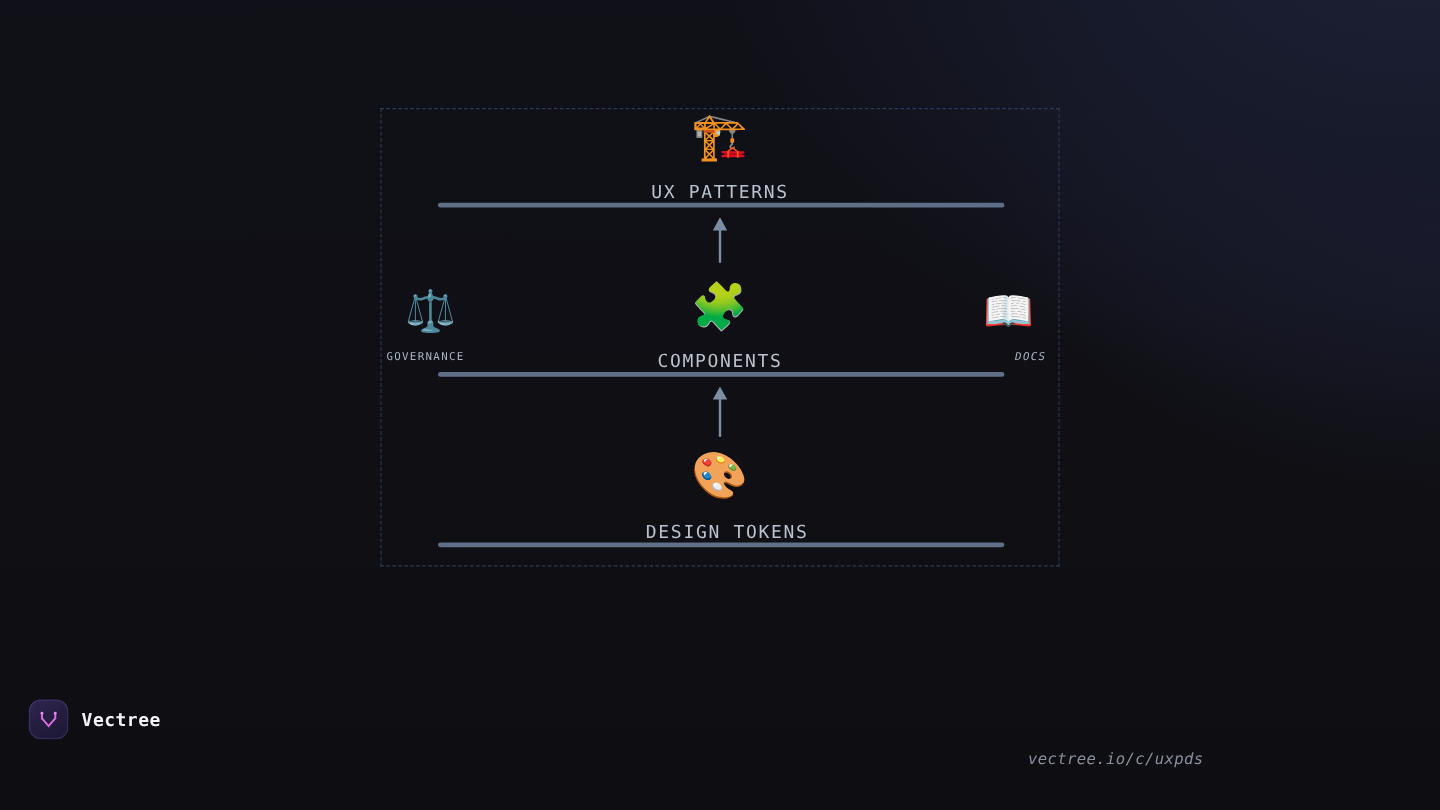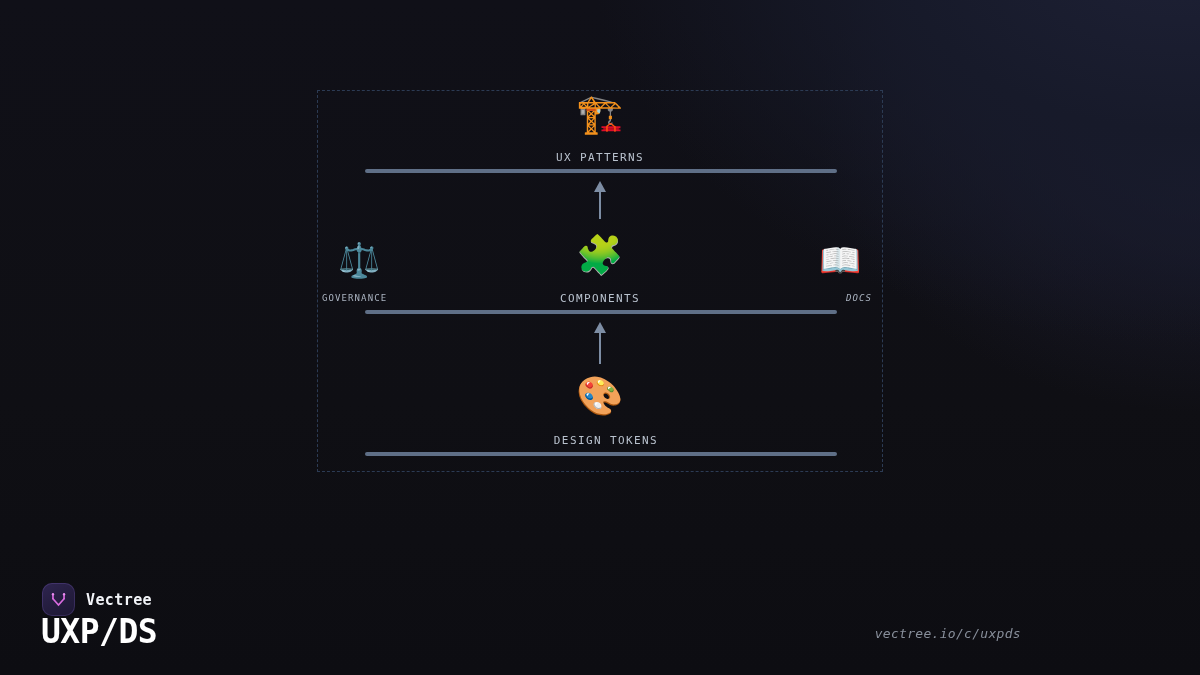--- a/index.html
+++ b/index.html
@@ -36,21 +36,21 @@
     line-height:1;
     text-align:center;
     user-select:none;
   }
   .tier-label {
     position:absolute;
     left:50%;
     transform:translateX(-50%);
     white-space:nowrap;
     font-family:"DejaVu Sans Mono", monospace;
-    font-size:11px;
+    font-size:15px;
     letter-spacing:1.4px;
     color:#b9c2ce;
   }
   .tier-bar {
     position:absolute;
     left:47px;
     width:472px;
     height:4px;
     border-radius:2px;
     background:#5f6f87;
@@ -83,21 +83,21 @@
   }
   .arrow .head {
     position:absolute; left:50%; top:0;
     width:0; height:0; margin-left:-6px;
     border-left:6px solid transparent;
     border-right:6px solid transparent;
     border-bottom:11px solid #7d8da4;
   }
 
   
-  #footer { position:absolute; left:0; bottom:0; width:1028px; height:110px;margin-left:18px; }
+  #footer { position:absolute; left:0; bottom:0; width:1028px; height:110px; }
 
   #brand-row {
     position:absolute; left:24px; top:18px;
     display:flex; align-items:center; gap:11px;
   }
   #logo-mark {
     width:33px; height:33px;
     border-radius:10px;
     background:linear-gradient(150deg,#2f2550 0%,#241d3e 55%,#1d1834 100%);
     display:flex; align-items:center; justify-content:center;
@@ -179,18 +179,17 @@
           </g>
           <g fill="#e98cf0">
             <circle cx="5" cy="5.4" r="1.5"></circle>
             <circle cx="19" cy="5.4" r="1.5"></circle>
           </g>
         </svg>
       </div>
       <div id="brand-name">Vectree</div>
     </div>
 
-    <div id="headline">UXP/DS</div>
 
     <div id="site-url">vectree.io/c/uxpds</div>
   </div>
 
 </div>
 
 </body></html>

